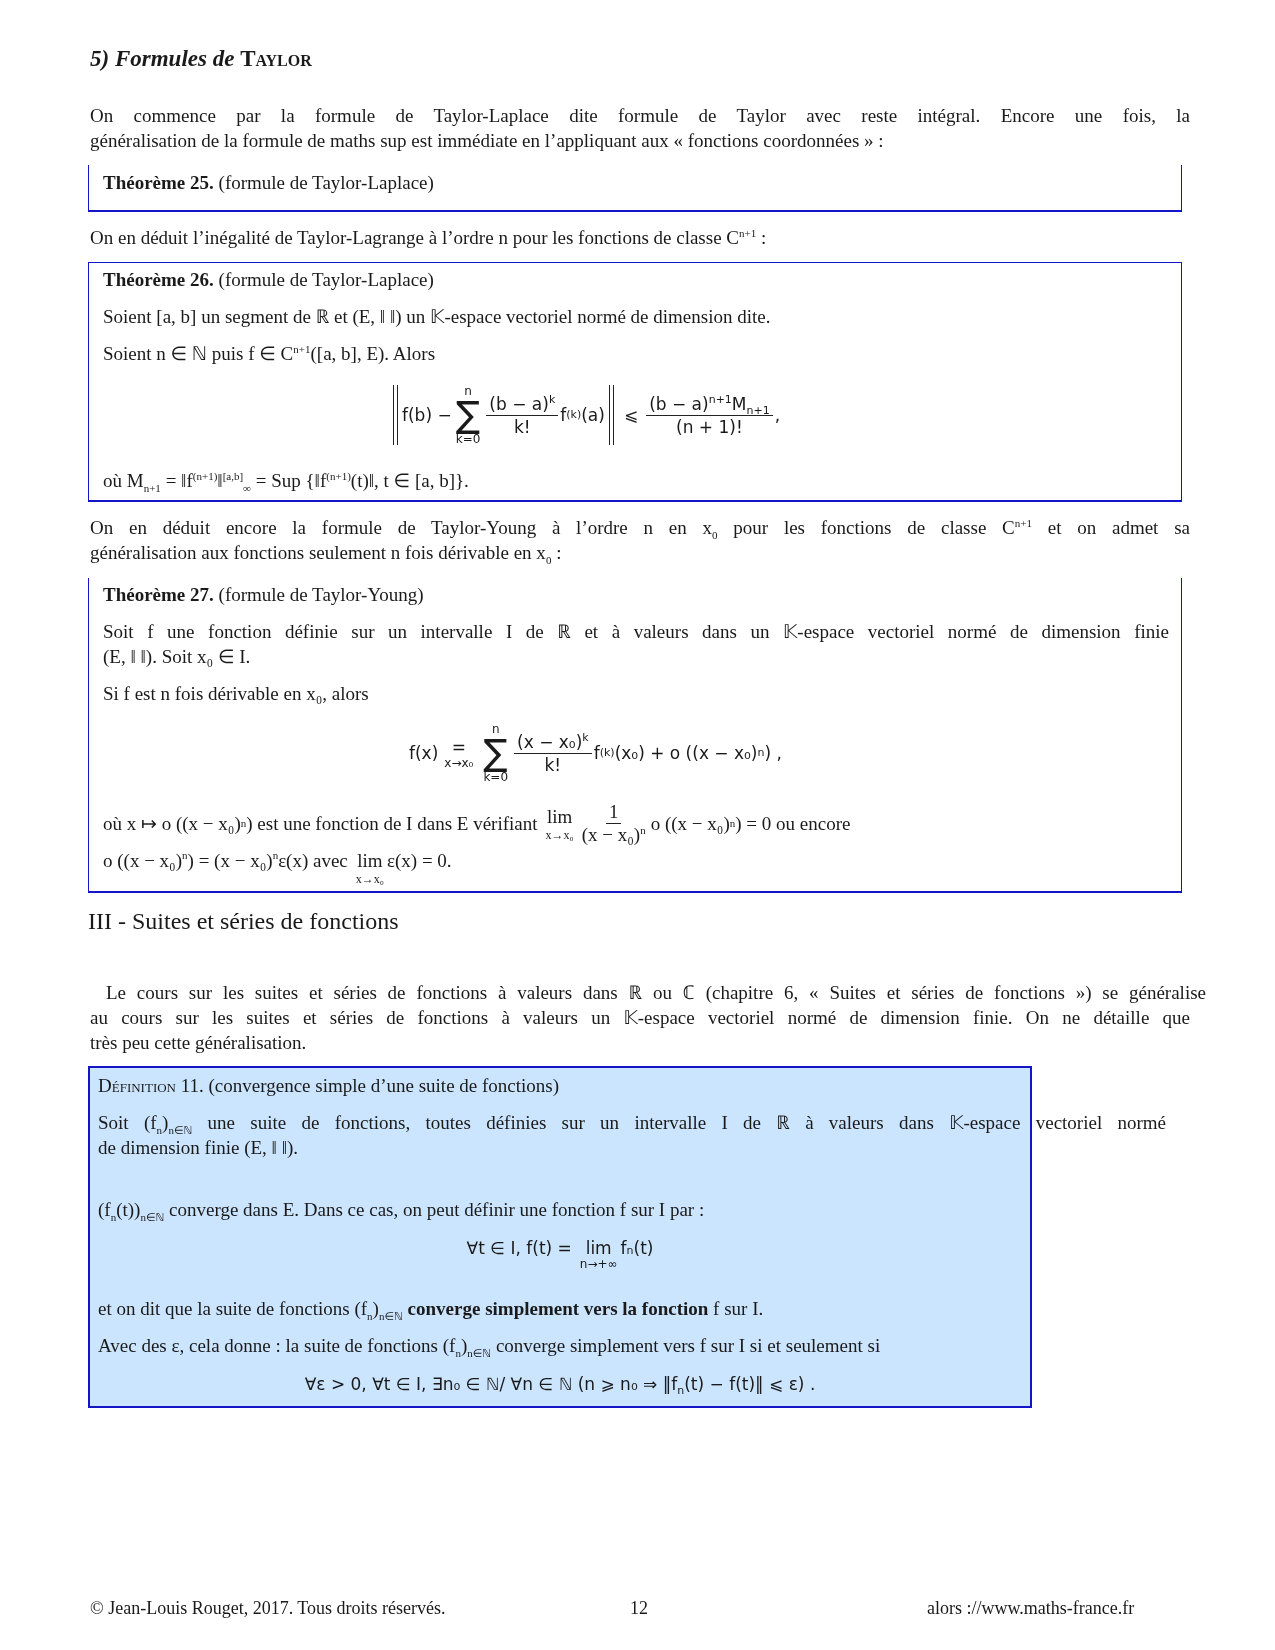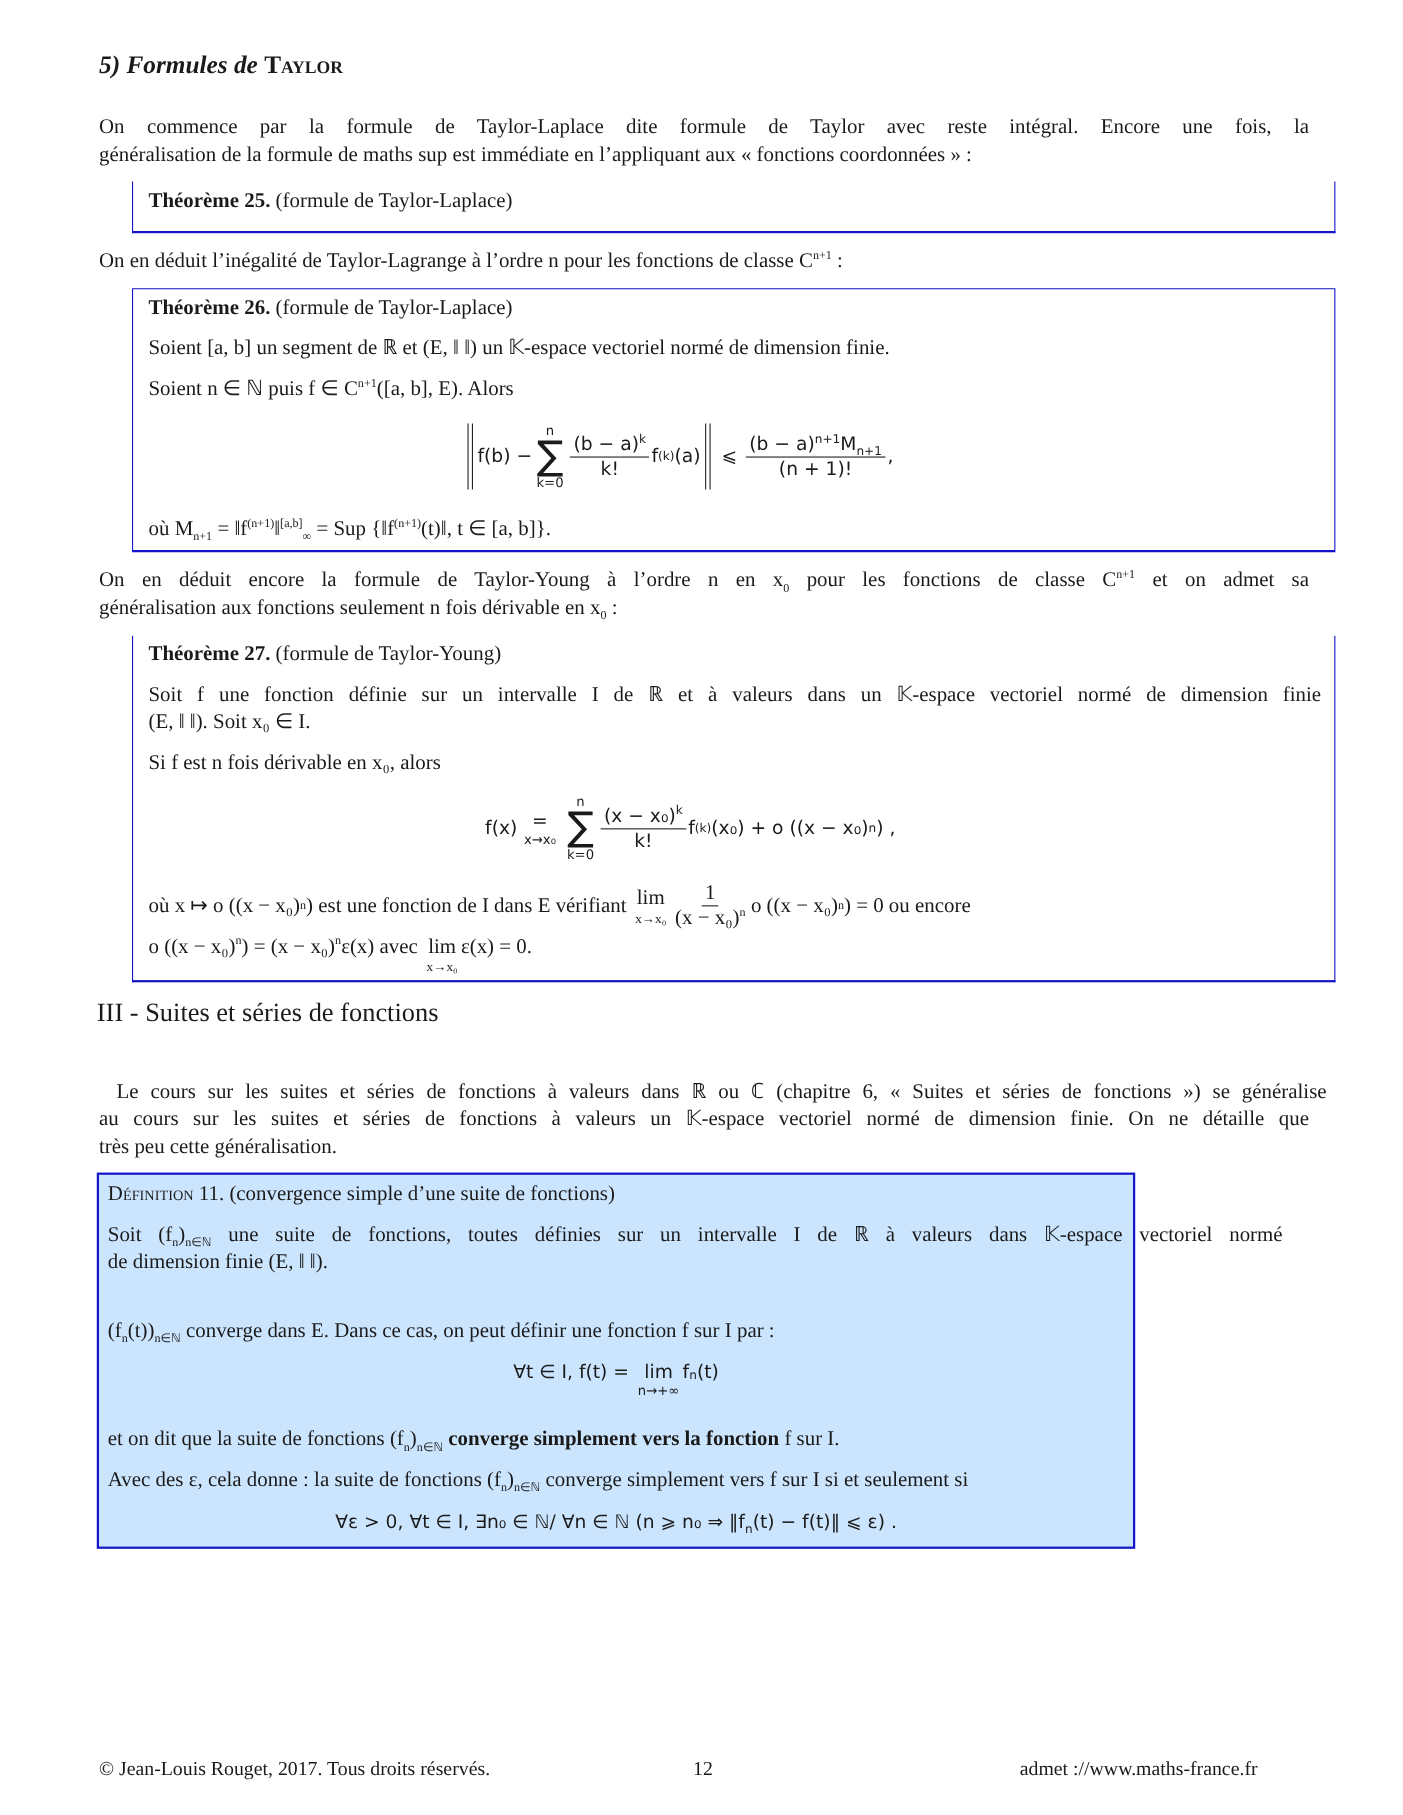--- a/index.html
+++ b/index.html
@@ -7,21 +7,21 @@
          font-family:"DejaVu Serif", "Liberation Serif", serif; color:#1a1a1a; }
   .serif { font-family:"Liberation Serif", "DejaVu Serif", serif; }
   .abs { position:absolute; }
   .txt { font-family:"Liberation Serif", serif; font-size:19px; line-height:25px; }
   .sc { font-variant:small-caps; }
   .math { font-family:"DejaVu Sans", sans-serif; font-size:17px; }
   .b { font-weight:bold; }
   .it { font-style:italic; }
   sup, sub { font-size:11px; line-height:0; }
   .just { text-align:justify; text-align-last:justify; }
-  .thm { position:absolute; border:1.5px solid #1414c8; border-top:none; box-sizing:border-box;margin-left:32px; }
+  .thm { position:absolute; border:1.5px solid #1414c8; border-top:none; box-sizing:border-box; }
   .thm.full { border-top:1.5px solid #1414c8; }
   .def { position:absolute; background:#cce5ff; border:2px solid #1414c8; box-sizing:border-box; }
   .frac { display:inline-flex; flex-direction:column; align-items:center; vertical-align:middle; margin:0 2px; }
   .frac .num { border-bottom:1.3px solid #222; padding:0 3px; line-height:22px; }
   .frac .den { line-height:22px; padding:0 3px; }
   .sum { display:inline-flex; flex-direction:column; align-items:center; vertical-align:middle; margin:0 4px; }
   .sum .big { font-size:36px; line-height:34px; }
   .sum .small { font-size:12px; line-height:14px; }
   .lim { display:inline-flex; flex-direction:column; align-items:center; vertical-align:middle; margin:0 3px; }
   .lim .small { font-size:12px; line-height:13px; }
@@ -48,21 +48,21 @@
 
 <div class="abs txt" style="left:90px; top:225px;">
   <span>On en déduit l’inégalité de Taylor-Lagrange à l’ordre n pour les fonctions de classe C</span><sup>n+1</sup><span> :</span>
 </div>
 
 <div class="thm full" style="left:88px; top:262px; width:1094px; height:240px; border-bottom:2px solid #1414c8;">
   <div class="abs txt" style="left:14px; top:4px;">
     <span class="b">Théorème 26.</span>
     <span>(formule de Taylor-Laplace)</span>
   </div>
-  <div class="abs txt" style="left:14px; top:41px;">Soient [a, b] un segment de ℝ et (E, ‖ ‖) un 𝕂-espace vectoriel normé de dimension finie.</div>
+  <div class="abs txt" style="left:14px; top:41px;">Soient [a, b] un segment de ℝ et (E, ‖ ‖) un 𝕂-espace vectoriel normé de dimension dite.</div>
   <div class="abs txt" style="left:14px; top:78px;">
     <span>Soient n ∈ ℕ puis f ∈ C</span><sup>n+1</sup><span>([a, b], E). Alors</span>
   </div>
 
   <div class="abs math" style="left:300px; top:112px; height:80px; display:flex; align-items:center;">
     <span class="norm-bar"></span>
     <span>f(b) −</span>
     <span class="sum">
       <span class="small">n</span>
       <span class="big">∑</span>
@@ -189,13 +189,13 @@
   <div class="abs txt" style="left:8px; top:265px;">
     <span>Avec des ε, cela donne : la suite de fonctions (f</span><sub>n</sub><span>)</span><sub>n∈ℕ</sub><span> converge simplement vers f sur I si et seulement si</span>
   </div>
   <div class="abs math" style="left:0; width:100%; top:306px; text-align:center;">
     <span>∀ε &gt; 0, ∀t ∈ I, ∃n₀ ∈ ℕ/ ∀n ∈ ℕ (n ⩾ n₀ ⇒ ‖f</span><sub>n</sub><span>(t) − f(t)‖ ⩽ ε) .</span>
   </div>
 </div>
 
 <div class="abs footer" style="left:90px; top:1598px;">© Jean-Louis Rouget, 2017.  Tous droits réservés.</div>
 <div class="abs footer" style="left:630px; top:1598px;">12</div>
-<div class="abs footer" style="left:927px; top:1598px;">admet ://www.maths-france.fr</div>
+<div class="abs footer" style="left:927px; top:1598px;">alors ://www.maths-france.fr</div>
 
 </body></html>

